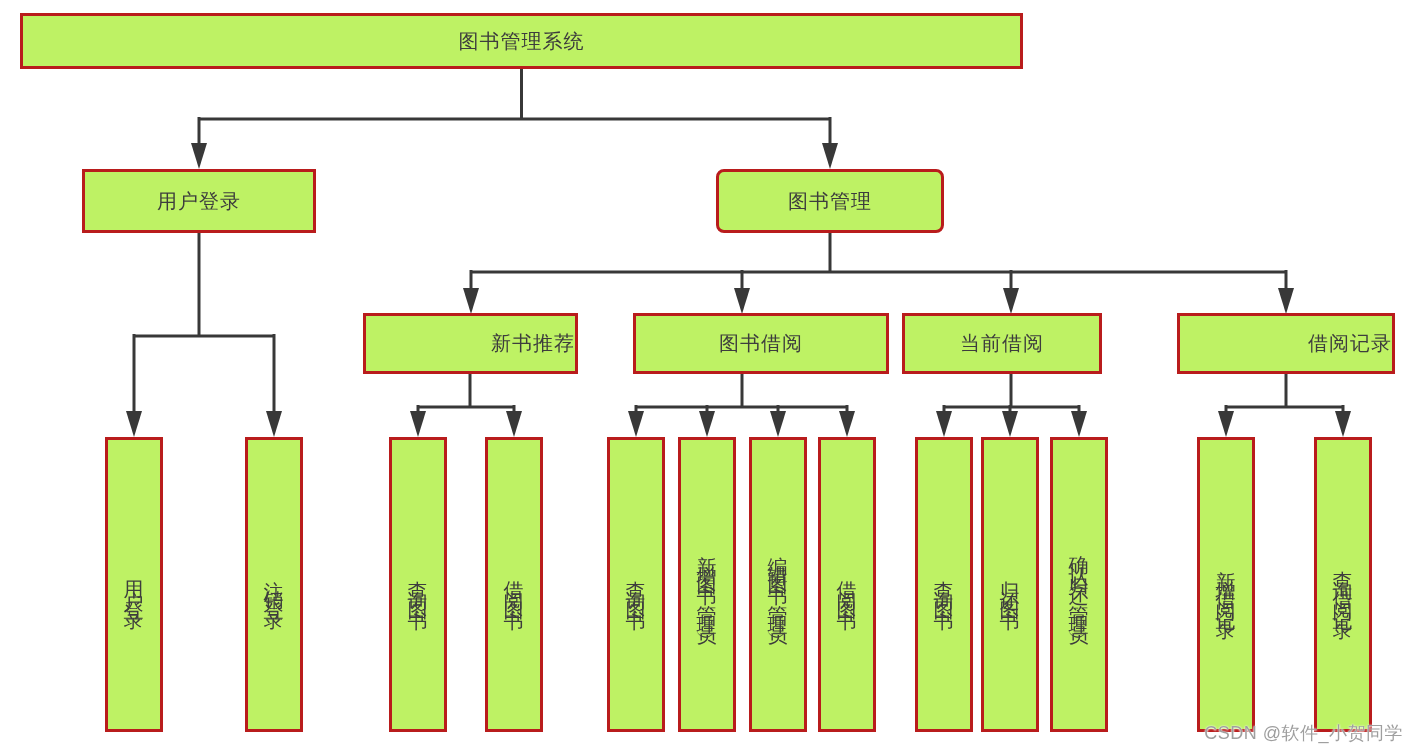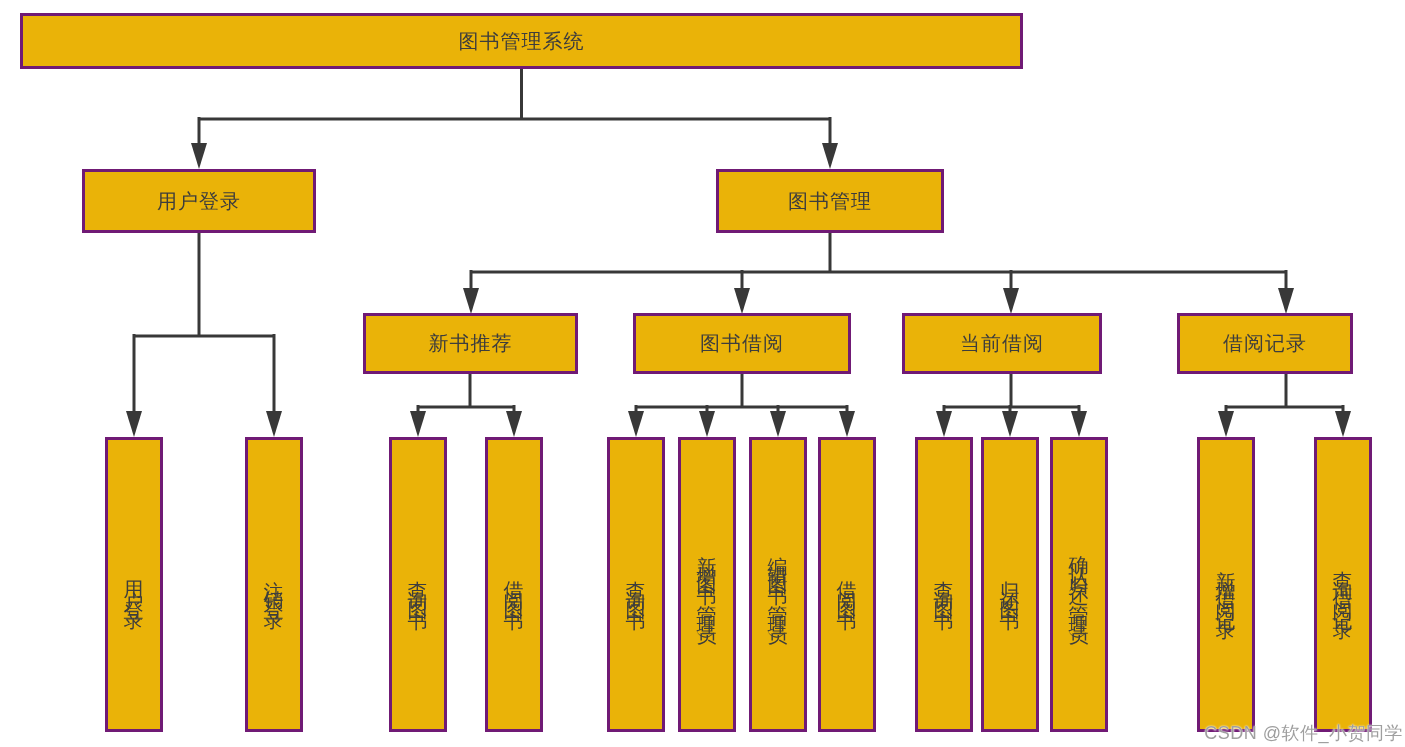--- a/index.html
+++ b/index.html
@@ -2,39 +2,39 @@
 <html><head>
 <meta charset="utf-8">
 <style>
   html,body{margin:0;padding:0;background:#ffffff;}
   #canvas{
     position:relative;width:1405px;height:747px;background:#ffffff;overflow:hidden;
     font-family:"Liberation Sans","DejaVu Sans",sans-serif;
   }
   #wires{position:absolute;left:0;top:0;z-index:1;}
   .box{
-    position:absolute;background:#eab308;border:3px solid #701a75;box-sizing:border-box;
+    position:absolute;background:#bef264;border:3px solid #b91c1c;box-sizing:border-box;
     display:flex;align-items:center;justify-content:center;z-index:2;
   }
   .lbl{font-size:20px;color:#3d3d3d;letter-spacing:1px;white-space:nowrap;}
   .leaf{border-width:3px;width:58px;top:437px;height:295px;}
   .vlbl{
     writing-mode:vertical-rl;text-orientation:mixed;
     font-size:20px;color:#3d3d3d;letter-spacing:10px;line-height:1;
   }
   
   #root{left:20px;top:13px;width:1003px;height:56px;}
   
   #n-user-login{left:82px;top:169px;width:234px;height:64px;}
-  #n-book-mgmt{left:716px;top:169px;width:228px;height:64px;}
+  #n-book-mgmt{left:716px;top:169px;width:228px;height:64px;border-radius:8px;}
   
-  #n-new-books{left:363px;top:313px;width:215px;height:61px;}
-  #n-book-borrow{left:633px;top:313px;width:218px;height:61px;}
+  #n-new-books{left:363px;top:313px;width:215px;height:61px;justify-content:flex-end;}
+  #n-book-borrow{left:633px;top:313px;width:256px;height:61px;}
   #n-current-borrow{left:902px;top:313px;width:200px;height:61px;}
-  #n-borrow-records{left:1177px;top:313px;width:176px;height:61px;}
+  #n-borrow-records{left:1177px;top:313px;width:218px;height:61px;justify-content:flex-end;}
   
   #lf-login{left:105px;}   #lf-logout{left:245px;}
   #lf-nb-query{left:389px;} #lf-nb-borrow{left:485px;}
   #lf-bb-query{left:607px;} #lf-bb-add{left:678px;} #lf-bb-edit{left:749px;} #lf-bb-borrow{left:818px;}
   #lf-cb-query{left:915px;} #lf-cb-return{left:981px;} #lf-cb-confirm{left:1050px;}
   #lf-br-add{left:1197px;}  #lf-br-query{left:1314px;}
   #watermark{
     position:absolute;right:2px;bottom:2px;z-index:5;
     font-size:18px;color:#9f9f9f;letter-spacing:0.5px;
     text-shadow:0 0 2px #ffffff,0 1px 2px rgba(255,255,255,.9);

